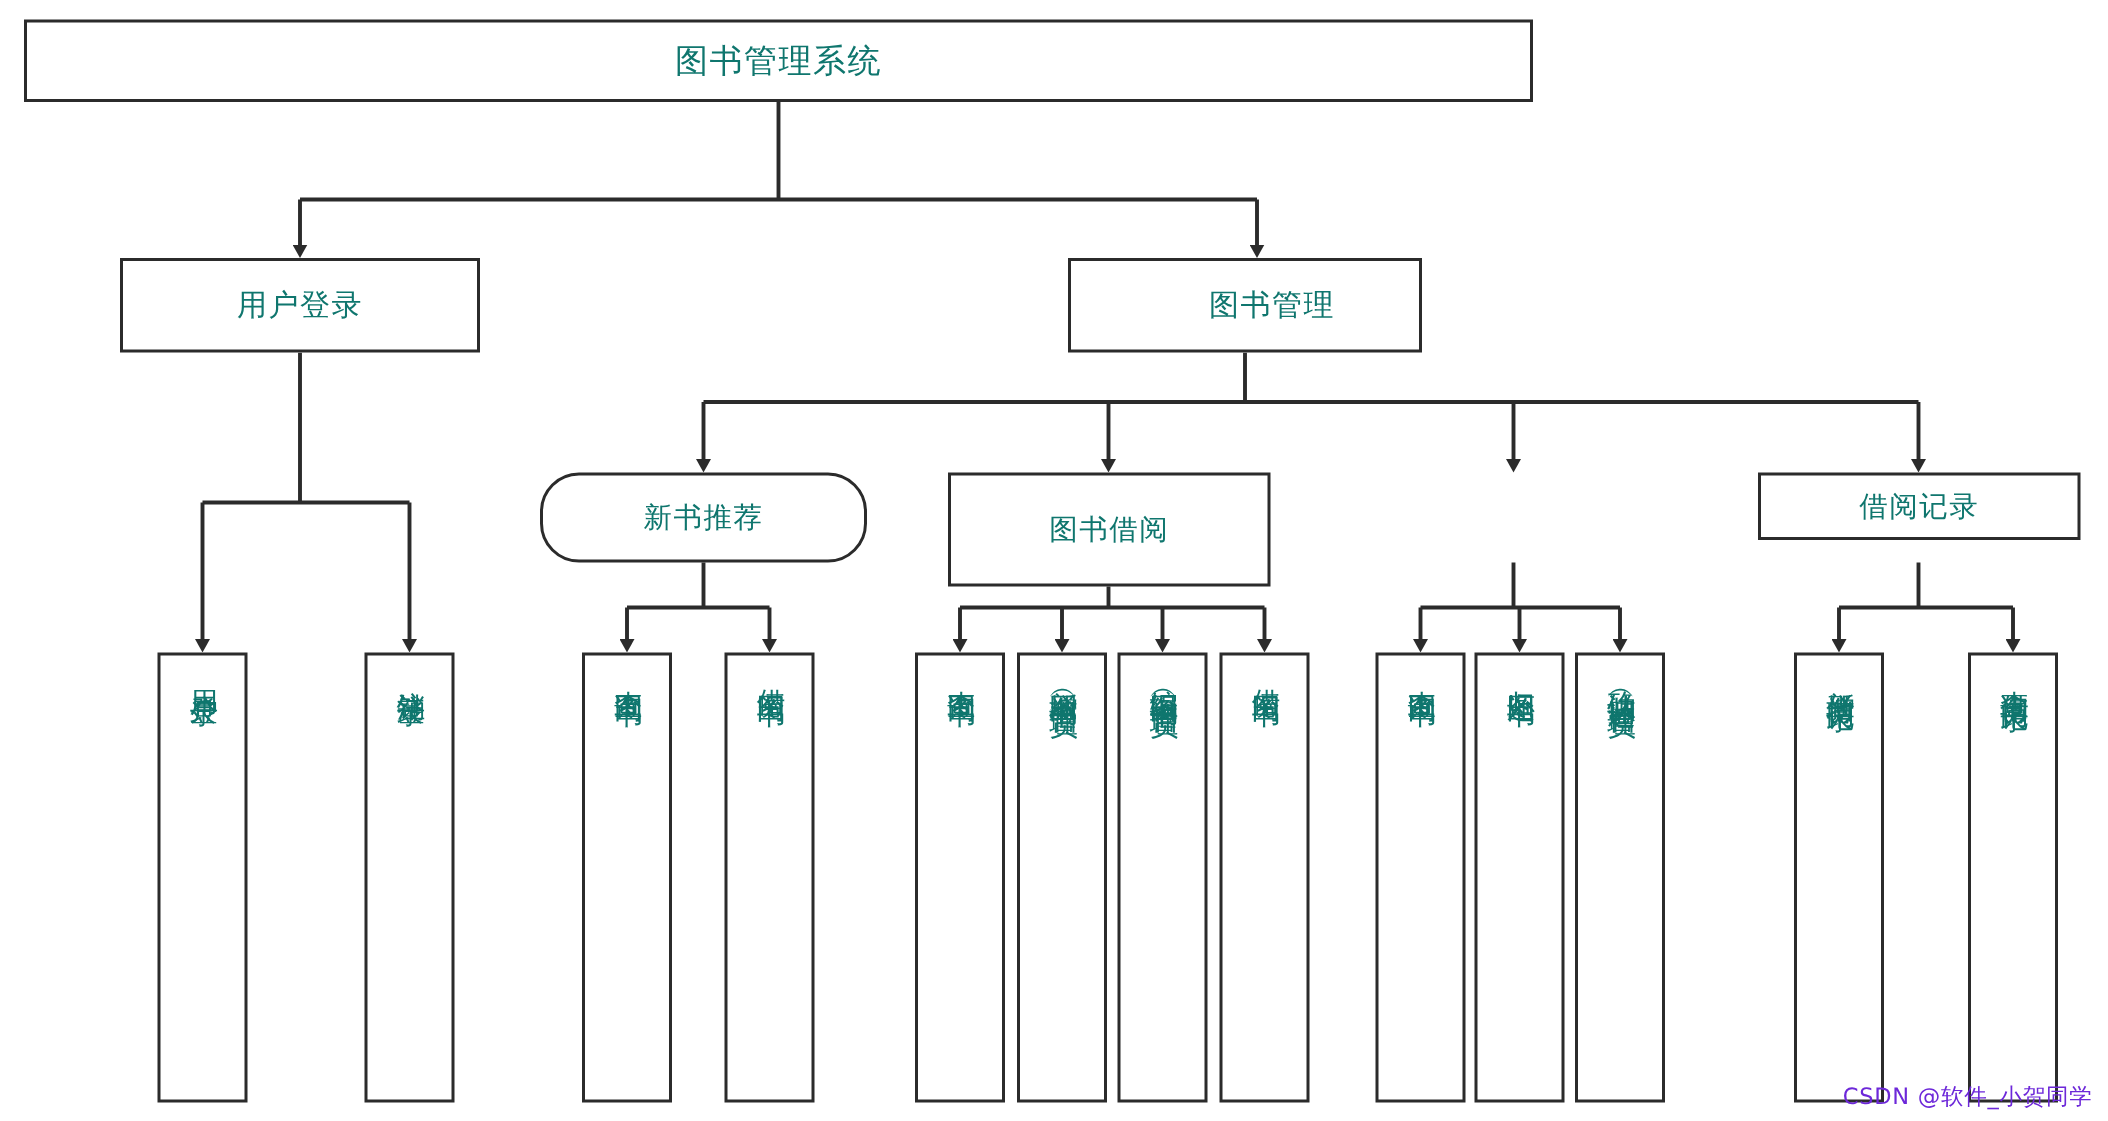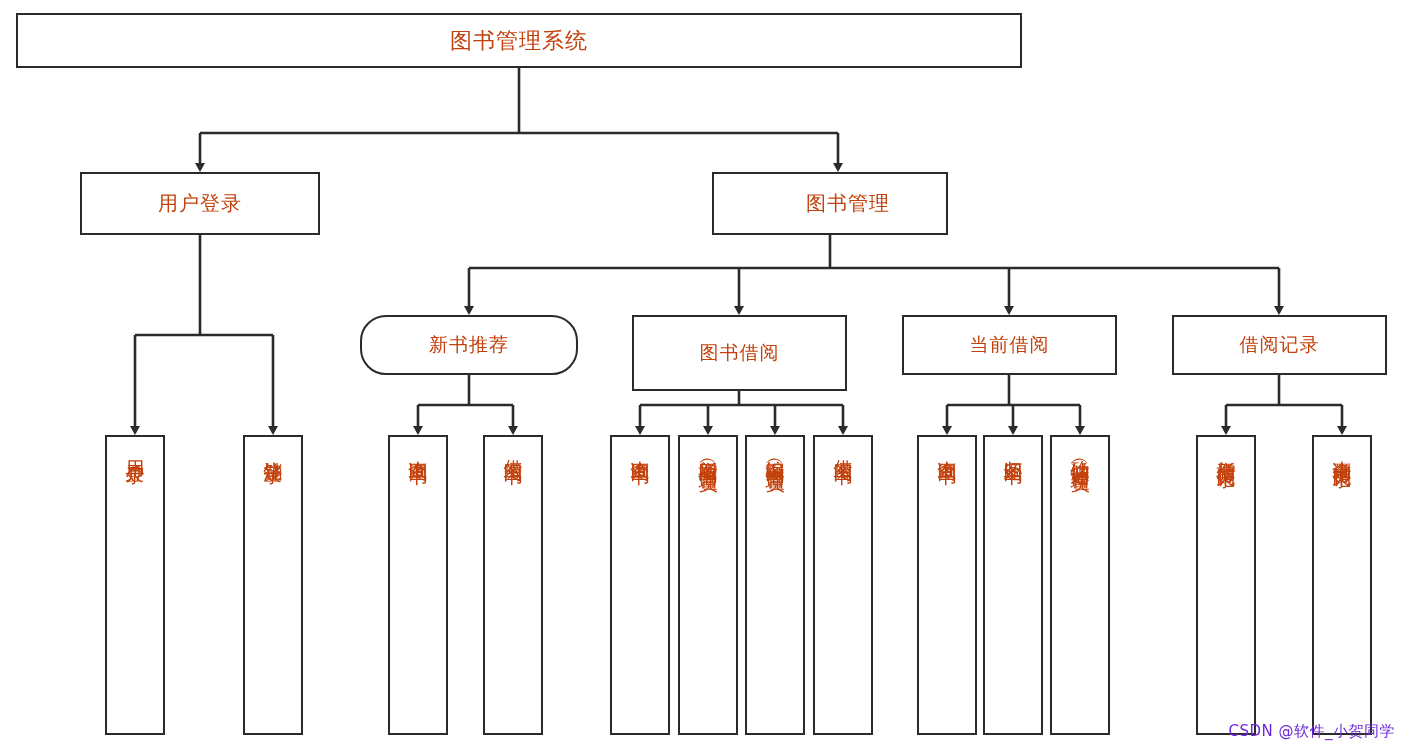--- a/index.html
+++ b/index.html
@@ -28,21 +28,21 @@
     pointer-events: none;
   }
   .node {
     position: absolute;
     box-sizing: border-box;
     background: #ffffff;
     border: 2px solid #2b2b2b;
     display: flex;
     align-items: center;
     justify-content: center;
-    color: #c2410c;
+    color: #0f766e;
     z-index: 2;
   }
   .node.level-root {
     font-size: 22px;
   }
   .node.level-1 {
     font-size: 20px;
   }
   .node.level-2 {
     font-size: 19px;
@@ -142,25 +142,22 @@
   </div>
 
   <div class="node level-2" style="left:360px; top:315px; width:218px; height:60px;border-radius:26px;">
     <span class="hlabel">新书推荐</span>
   </div>
 
   <div class="node level-2" style="left:632px; top:315px; width:215px; height:76px;">
     <span class="hlabel">图书借阅</span>
   </div>
 
-  <div class="node level-2" style="left:902px; top:315px; width:215px; height:60px;">
-    <span class="hlabel">当前借阅</span>
-  </div>
-
-  <div class="node level-2" style="left:1172px; top:315px; width:215px; height:60px;">
+
+  <div class="node level-2" style="left:1172px; top:315px; width:215px; height:45px;">
     <span class="hlabel">借阅记录</span>
   </div>
 
   <div class="node leaf" style="left:105px; top:435px; width:60px; height:300px;">
     <span class="vlabel">用户登录</span>
   </div>
 
   <div class="node leaf" style="left:243px; top:435px; width:60px; height:300px;">
     <span class="vlabel">注销登录</span>
   </div>

